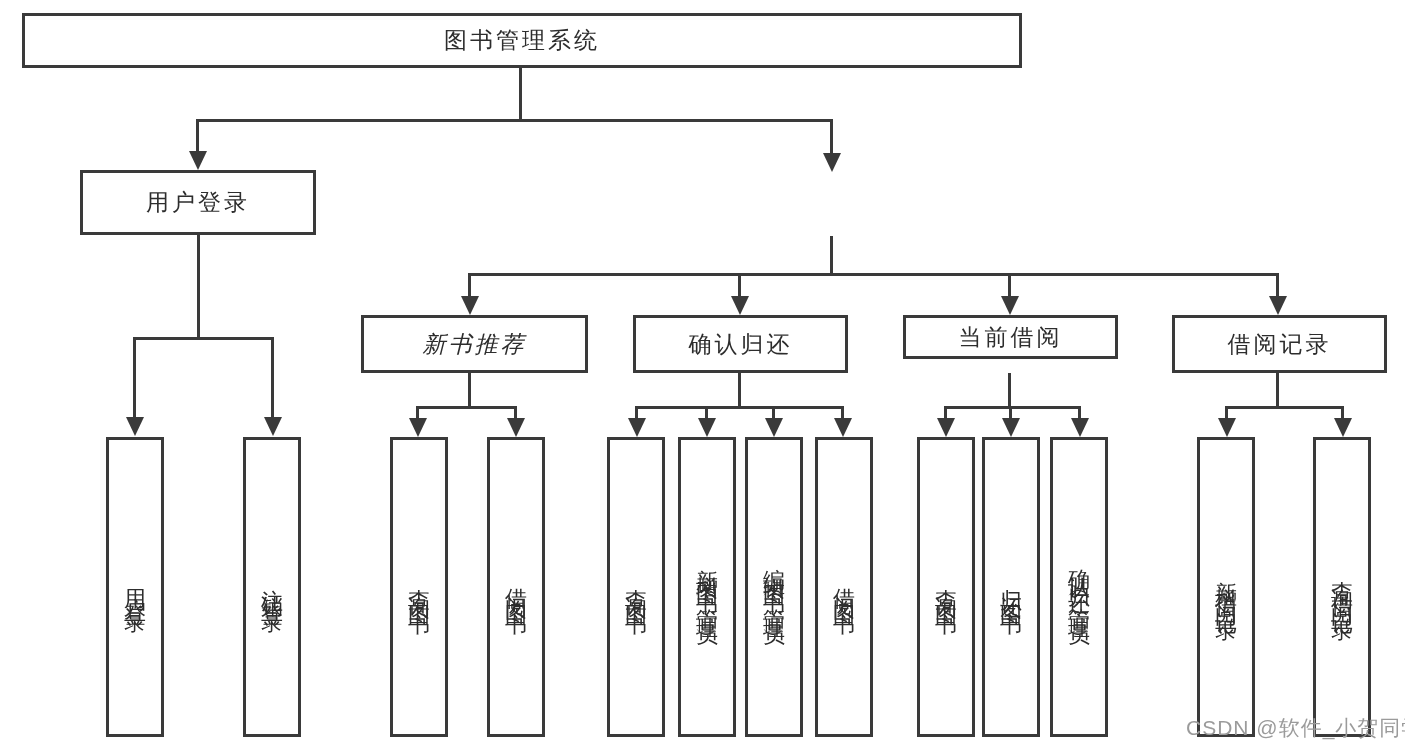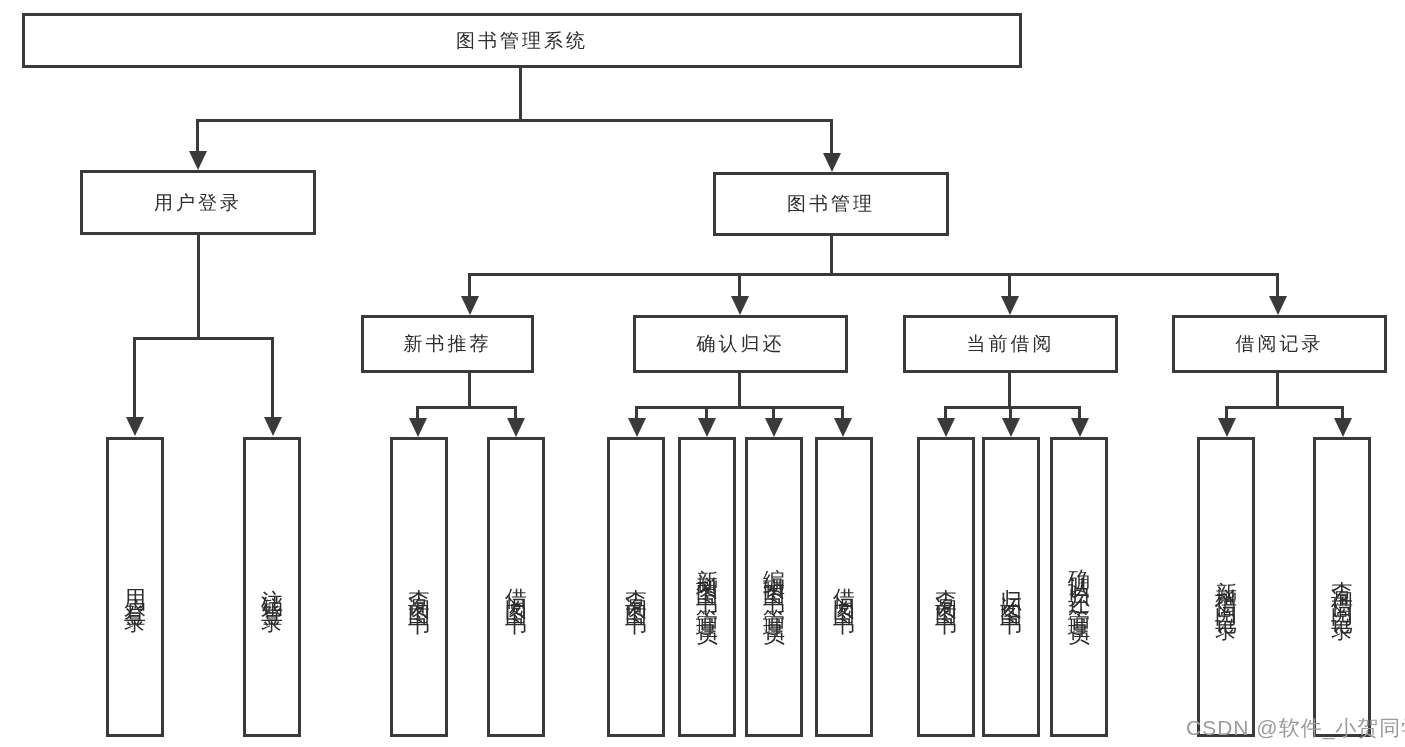--- a/index.html
+++ b/index.html
@@ -15,21 +15,21 @@
     position: absolute;
     box-sizing: border-box;
     border: 3px solid #3a3a3a;
     background: #ffffff;
     display: flex;
     align-items: center;
     justify-content: center;
     color: #2d2d2d;
   }
   .node.h span {
-    font-size: 19px;
+    font-size: 23px;
     letter-spacing: 3px;
     white-space: nowrap;
   }
   .node.v span {
     writing-mode: vertical-rl;
     text-orientation: mixed;
     font-size: 22px;
     letter-spacing: 8px;
     line-height: 1.1;
     white-space: nowrap;
@@ -64,33 +64,30 @@
 <div id="canvas">
 
   <div class="node h" style="left:22px; top:13px; width:1000px; height:55px;">
     <span>图书管理系统</span>
   </div>
 
   <div class="node h" style="left:80px; top:170px; width:236px; height:65px;">
     <span>用户登录</span>
   </div>
 
-  <div class="node h" style="left:713px; top:172px; width:236px; height:64px;">
-    <span>图书管理</span>
-  </div>
 
-  <div class="node h" style="left:361px; top:315px; width:173px; height:58px;">
+  <div class="node h" style="left:361px; top:315px; width:227px; height:58px;font-style:italic;">
     <span>新书推荐</span>
   </div>
 
   <div class="node h" style="left:633px; top:315px; width:215px; height:58px;">
     <span>确认归还</span>
   </div>
 
-  <div class="node h" style="left:903px; top:315px; width:215px; height:58px;">
+  <div class="node h" style="left:903px; top:315px; width:215px; height:44px;">
     <span>当前借阅</span>
   </div>
 
   <div class="node h" style="left:1172px; top:315px; width:215px; height:58px;">
     <span>借阅记录</span>
   </div>
 
   <div class="node v" style="left:106px; top:437px; width:58px; height:300px;">
     <span>用户登录</span>
   </div>

